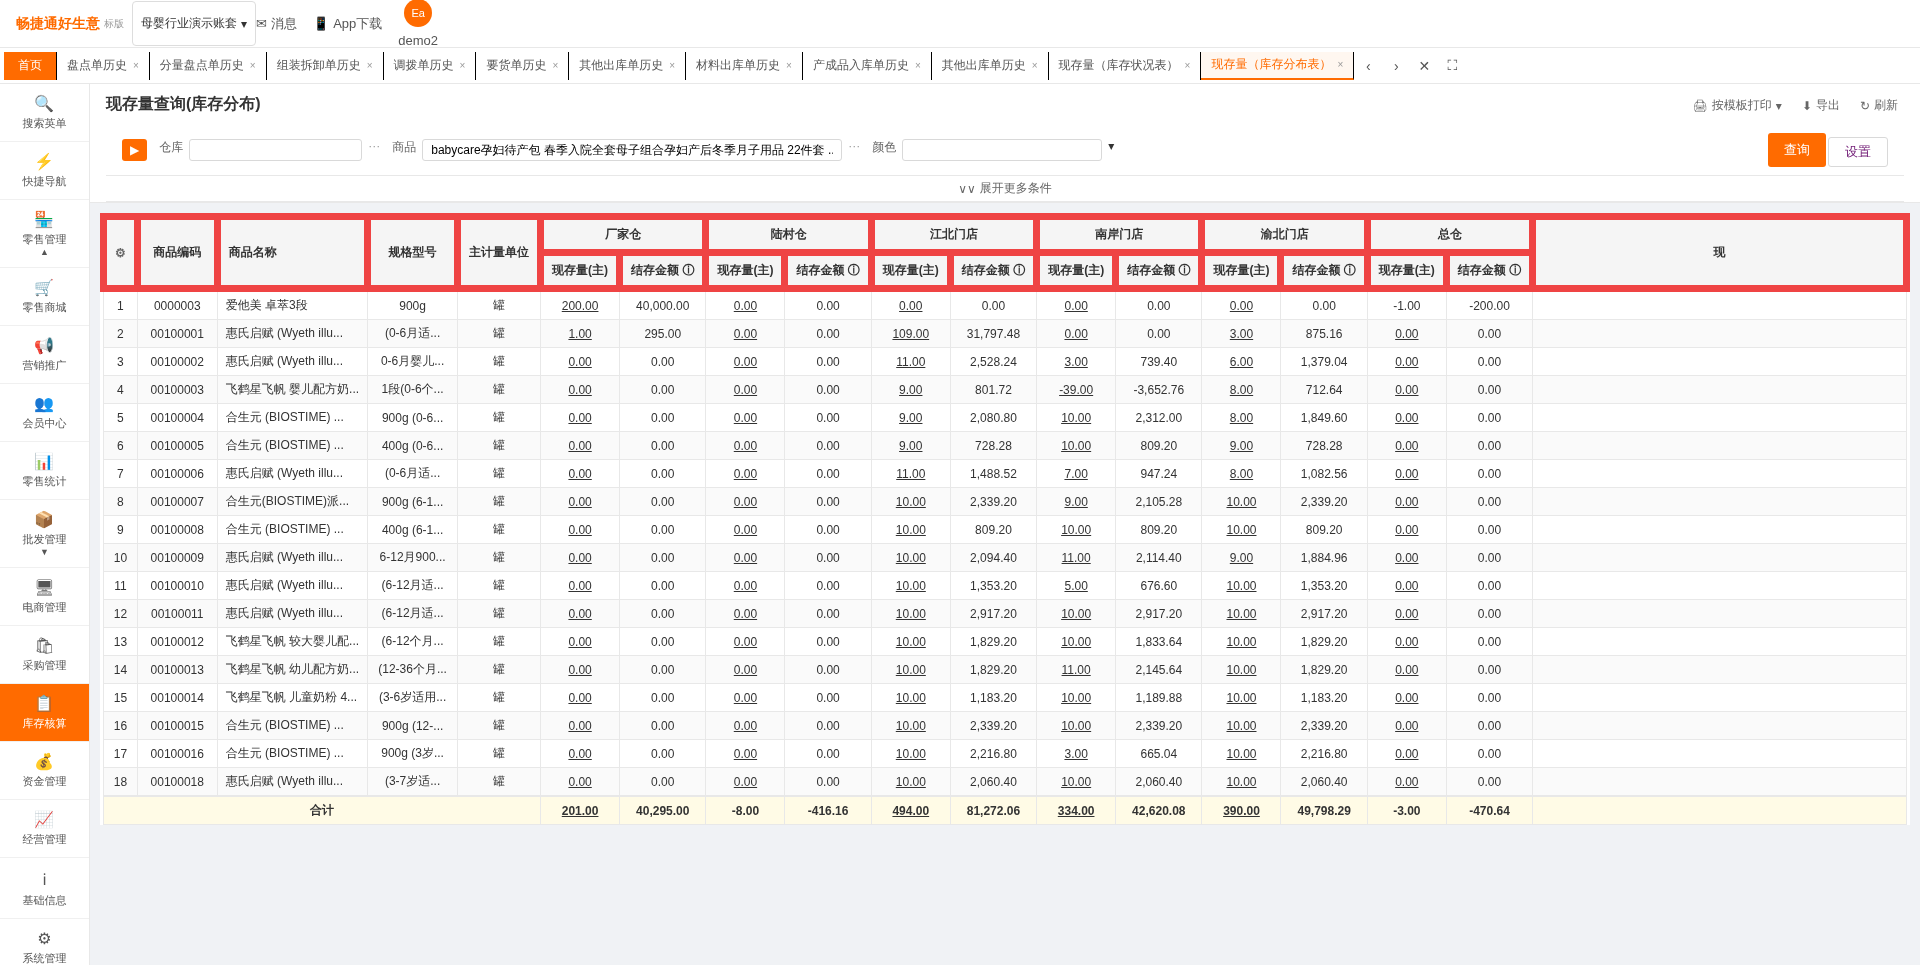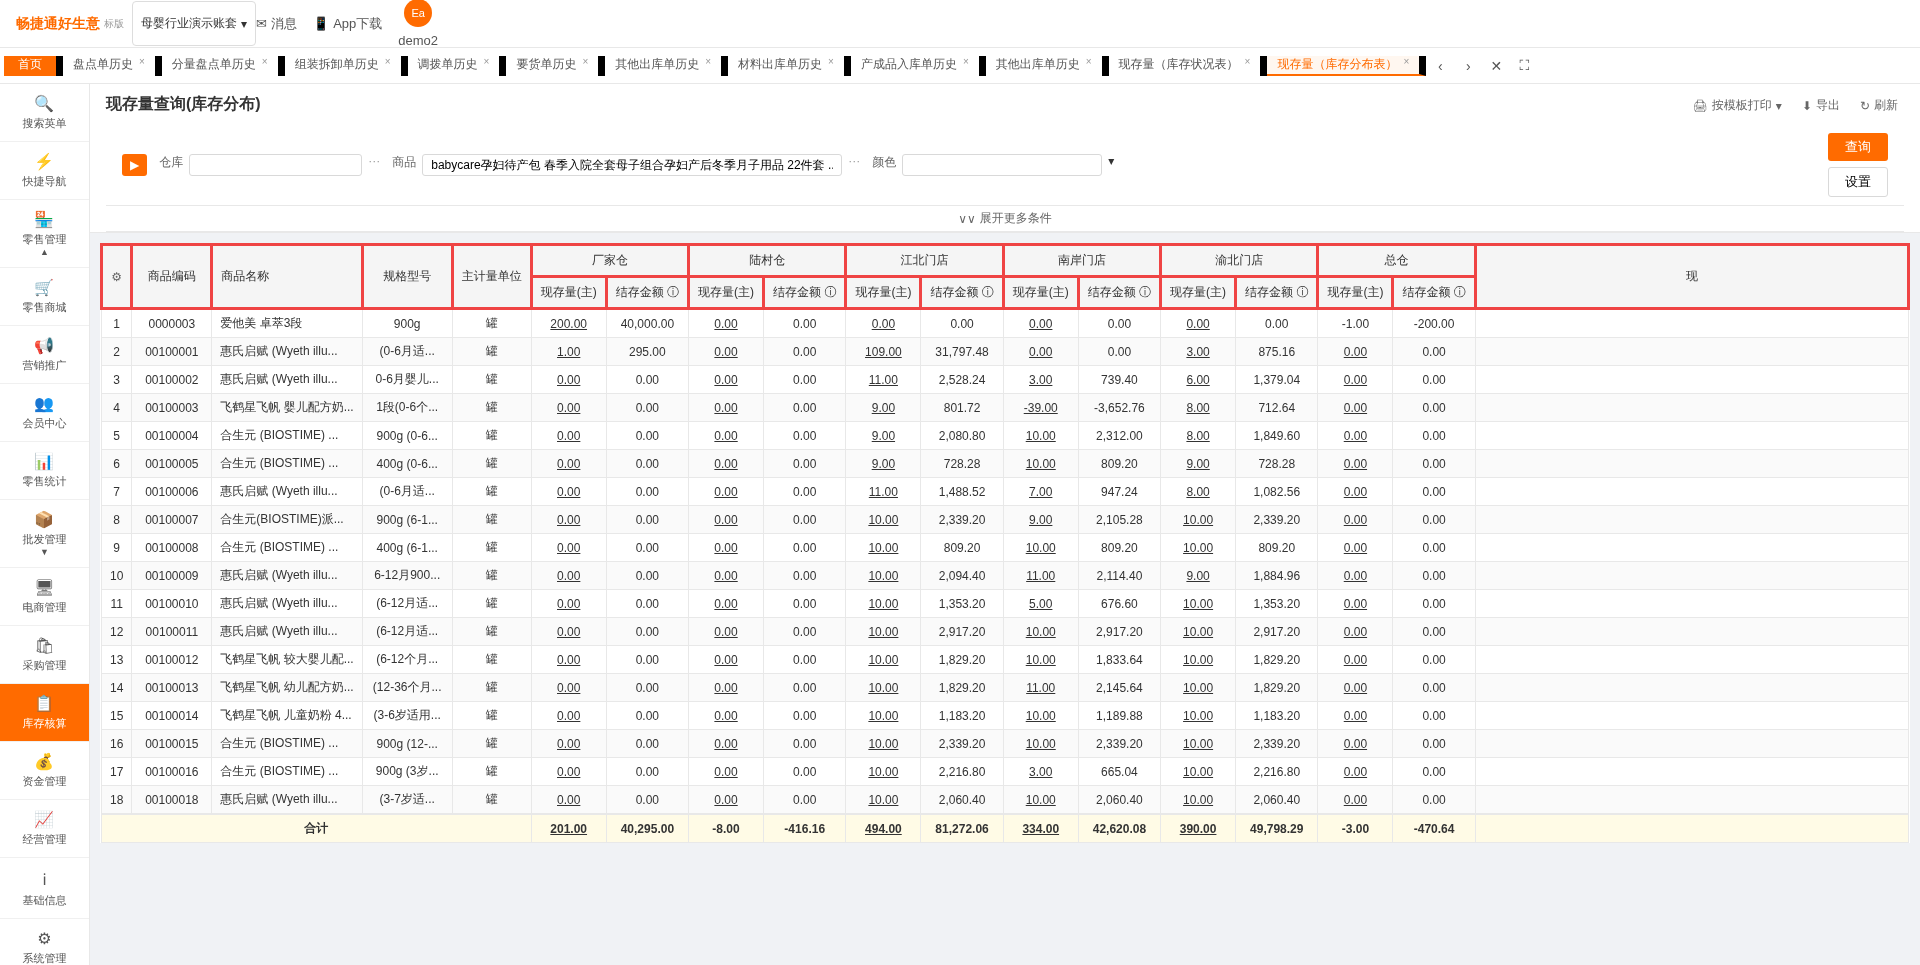--- a/index.html
+++ b/index.html
@@ -8,21 +8,21 @@
     
     .top-bar { height: 48px; background: #fff; display: flex; align-items: center; justify-content: flex-start; padding: 0 16px; border-bottom: 1px solid #e8e8e8; }
     .top-bar-left { display: flex; align-items: center; gap: 8px; }
     .logo-area { display: flex; align-items: center; gap: 4px; }
     .logo-text { font-size: 14px; font-weight: bold; color: #ff6b00; }
     .top-bar-right { display: flex; align-items: center; gap: 16px; font-size: 13px; color: #555; }
     .top-bar-right .user-avatar { width: 28px; height: 28px; border-radius: 50%; background: #ff6b00; display: flex; align-items: center; justify-content: center; color: #fff; font-size: 11px; }
 
     
     .tab-bar { height: 36px; background: #fff; display: flex; align-items: center; border-bottom: 1px solid #e8e8e8; overflow: hidden; padding: 0 4px; }
-    .tab-item { display: flex; align-items: flex-start; padding: 0 10px; height: 20px; border-right: 7px solid #000000; font-size: 12px; color: #555; cursor: pointer; white-space: nowrap; position: relative; }
+    .tab-item { display: flex; align-items: center; padding: 0 10px; height: 28px; border-right: 1px solid #000000; font-size: 12px; color: #555; cursor: pointer; white-space: nowrap; position: relative; }
     .tab-item.active { background: #fff7f0; color: #ff6b00; border-bottom: 2px solid #ff6b00; }
     .tab-item .close-x { margin-left: 6px; color: #999; font-size: 10px; }
     .tab-home { background: #ff6b00; color: #fff; padding: 0 14px; }
     .tab-nav-btn { width: 28px; height: 36px; display: flex; align-items: center; justify-content: center; cursor: pointer; border: none; background: transparent; color: #555; font-size: 14px; }
 
     
     .main-layout { display: flex; height: calc(965px - 48px - 36px); }
 
     
     .sidebar { width: 90px; background: #fff; border-right: 1px solid #e8e8e8; display: flex; flex-direction: column; overflow-y: auto; }
@@ -41,44 +41,44 @@
     .btn-icon { display: flex; align-items: center; gap: 4px; font-size: 12px; color: #666; cursor: pointer; padding: 3px 6px; }
 
     
     .filter-bar { background: #fff; padding: 8px 16px; border-bottom: 1px solid #e8e8e8; display: flex; align-items: center; gap: 12px; flex-wrap: wrap; }
     .filter-label { color: #666; white-space: nowrap; }
     .filter-input { border: 1px solid #d9d9d9; border-radius: 3px; padding: 3px 8px; font-size: 12px; min-width: 80px; }
     .filter-input-wide { min-width: 400px; }
     .filter-dots { color: #999; cursor: pointer; }
 
     .btn-query { background: #ff6b00; color: #fff; border: none; border-radius: 3px; padding: 5px 16px; cursor: pointer; font-size: 13px; }
-    .btn-setting { background: #fff; color: #000000; border: 1px solid #d9d9d9; border-radius: 3px; padding: 5px 16px; cursor: pointer; font-size: 13px; margin-top: 4px; display: block; }
+    .btn-setting { background: #fff; color: #701a75; border: 1px solid #d9d9d9; border-radius: 3px; padding: 5px 16px; cursor: pointer; font-size: 13px; margin-top: 4px; display: block; }
 
     
     .table-container { flex: 1; overflow: auto; padding: 10px; }
     .data-table { width: 100%; border-collapse: collapse; background: #fff; font-size: 12px; }
-    .data-table th { background: #f5f5f5; border: 3px solid #ef4444; padding: 6px 8px; text-align: center; white-space: nowrap; font-weight: normal; color: #333; }
+    .data-table th { background: #f5f5f5; border: 7px solid #ef4444; padding: 6px 8px; text-align: center; white-space: nowrap; font-weight: bold; color: #333; }
     .data-table td { border: 1px solid #e8e8e8; padding: 5px 8px; text-align: center; white-space: nowrap; color: #333; }
     .data-table tr:nth-child(even) td { background: #fafafa; }
     .num-link { color: #1890ff; text-decoration: underline; cursor: pointer; }
     .num-neg { color: #ff4d4f; }
     .th-group { background: #f0f0f0; font-weight: bold; }
     .footer-row td { background: #fffbe6 !important; font-weight: bold; border-top: 2px solid #e8e8e8; }
     .col-no { width: 30px; }
     .col-code { width: 80px; }
     .col-name { width: 130px; text-align: left !important; }
     .col-spec { width: 90px; }
     .col-unit { width: 55px; }
     .col-num { width: 70px; }
     .settings-icon { color: #666; cursor: pointer; }
     
     .scrollbar-custom::-webkit-scrollbar { height: 6px; width: 6px; }
     .scrollbar-custom::-webkit-scrollbar-thumb { background: #ccc; border-radius: 3px; }
     .filter-col { display: flex; align-items: flex-start; gap: 6px; }
-    .filter-actions { display: flex; flex-direction: column; gap: 2px; margin-left: auto; }
+    .filter-actions { display: flex; flex-direction: row; gap: 2px; margin-left: auto; }
     .expand-row { text-align: center; padding: 4px 0; background: #fff; border-bottom: 1px solid #e8e8e8; }
   </style>
 </head>
 <body>
 
 <div class="top-bar">
   <div class="top-bar-left">
     <div class="logo-area">
       <span class="logo-text">畅捷通好生意</span>
       <span style="font-size:10px;color:#999;">标版</span>

